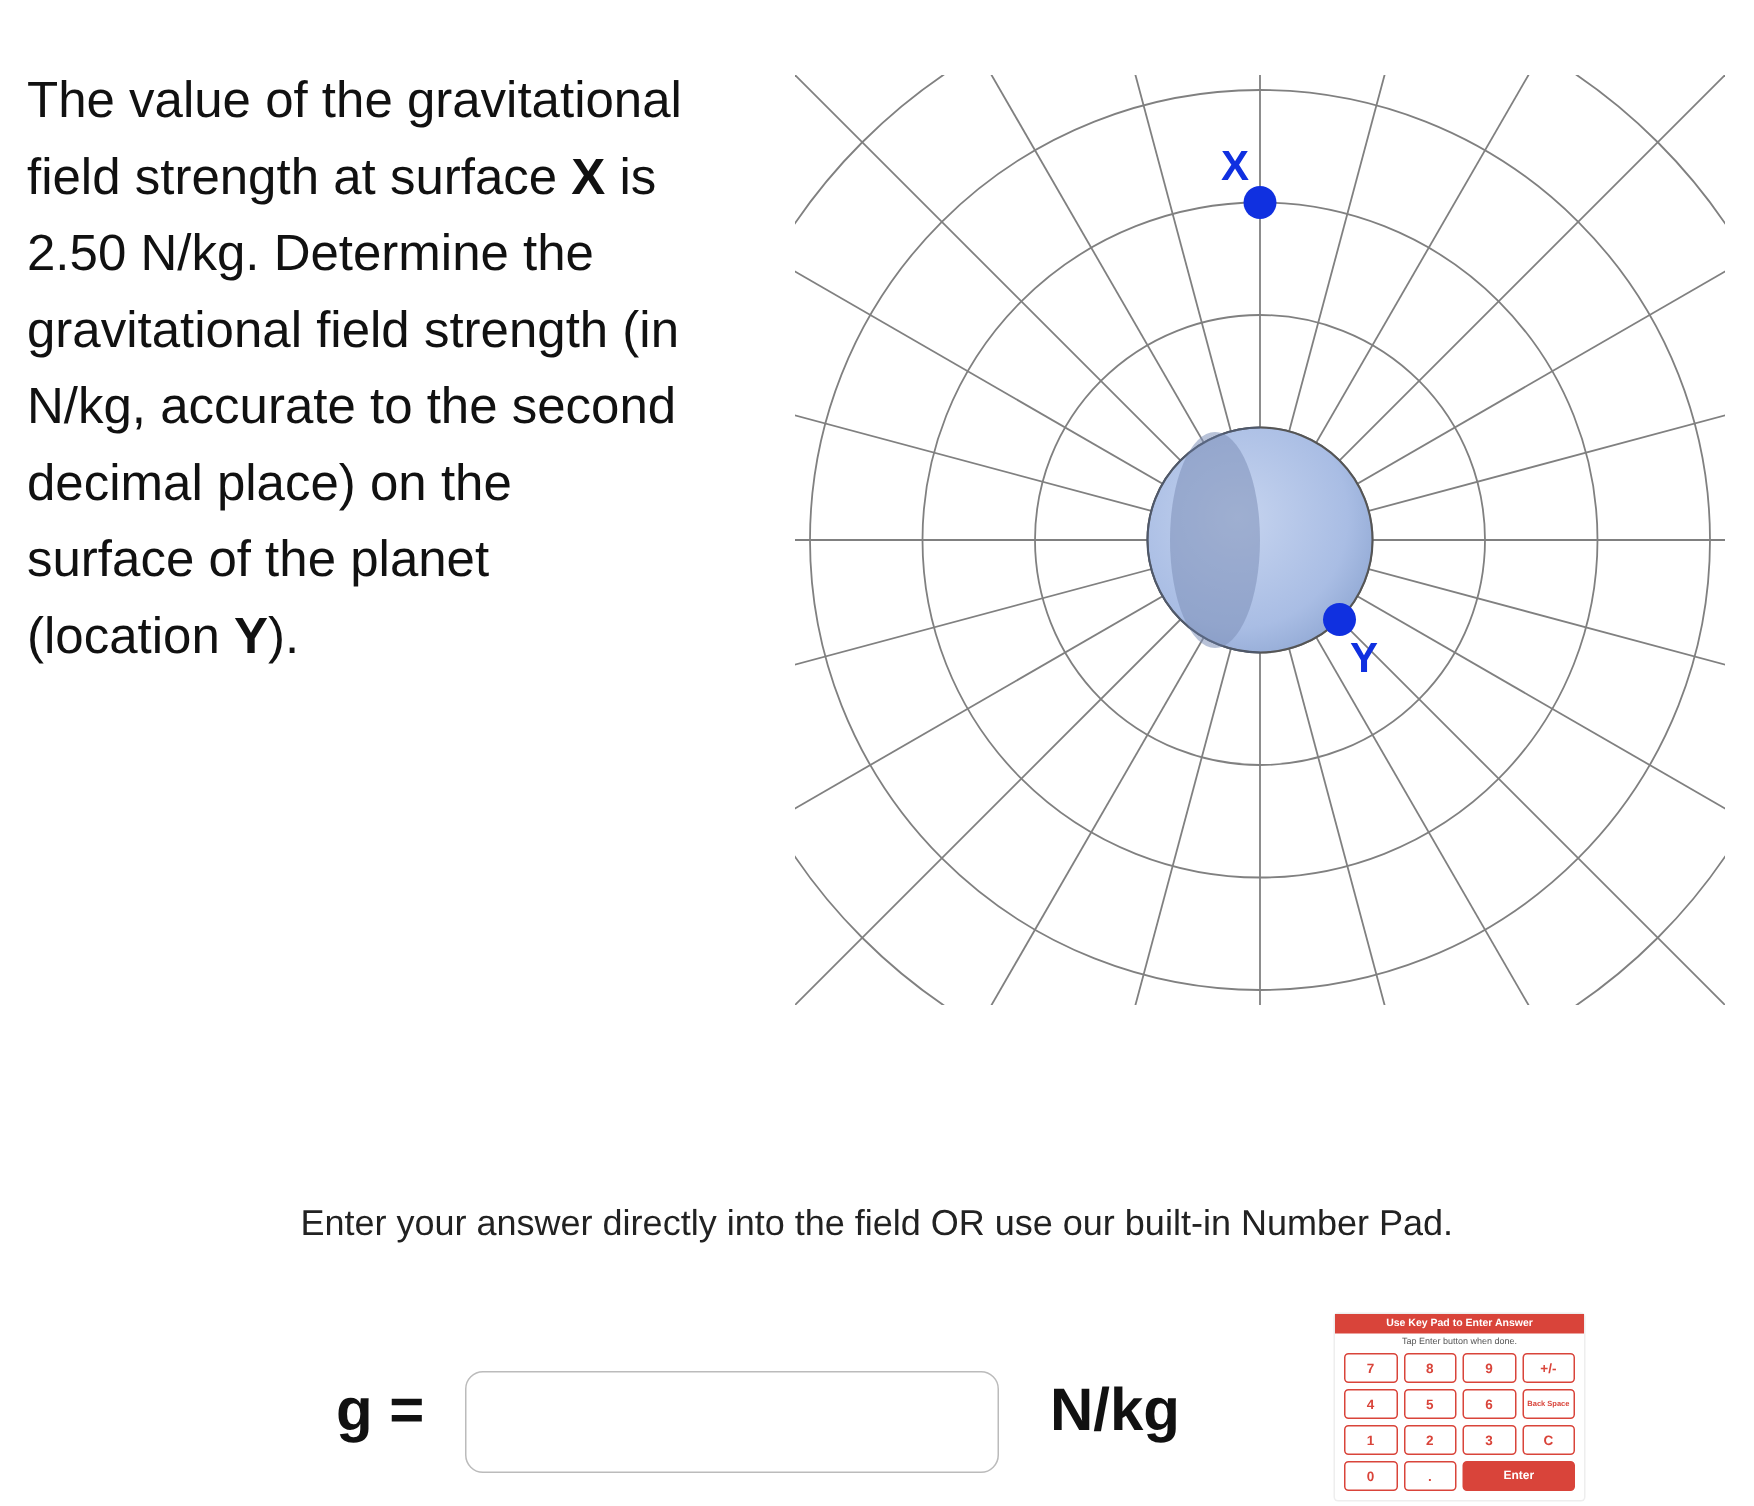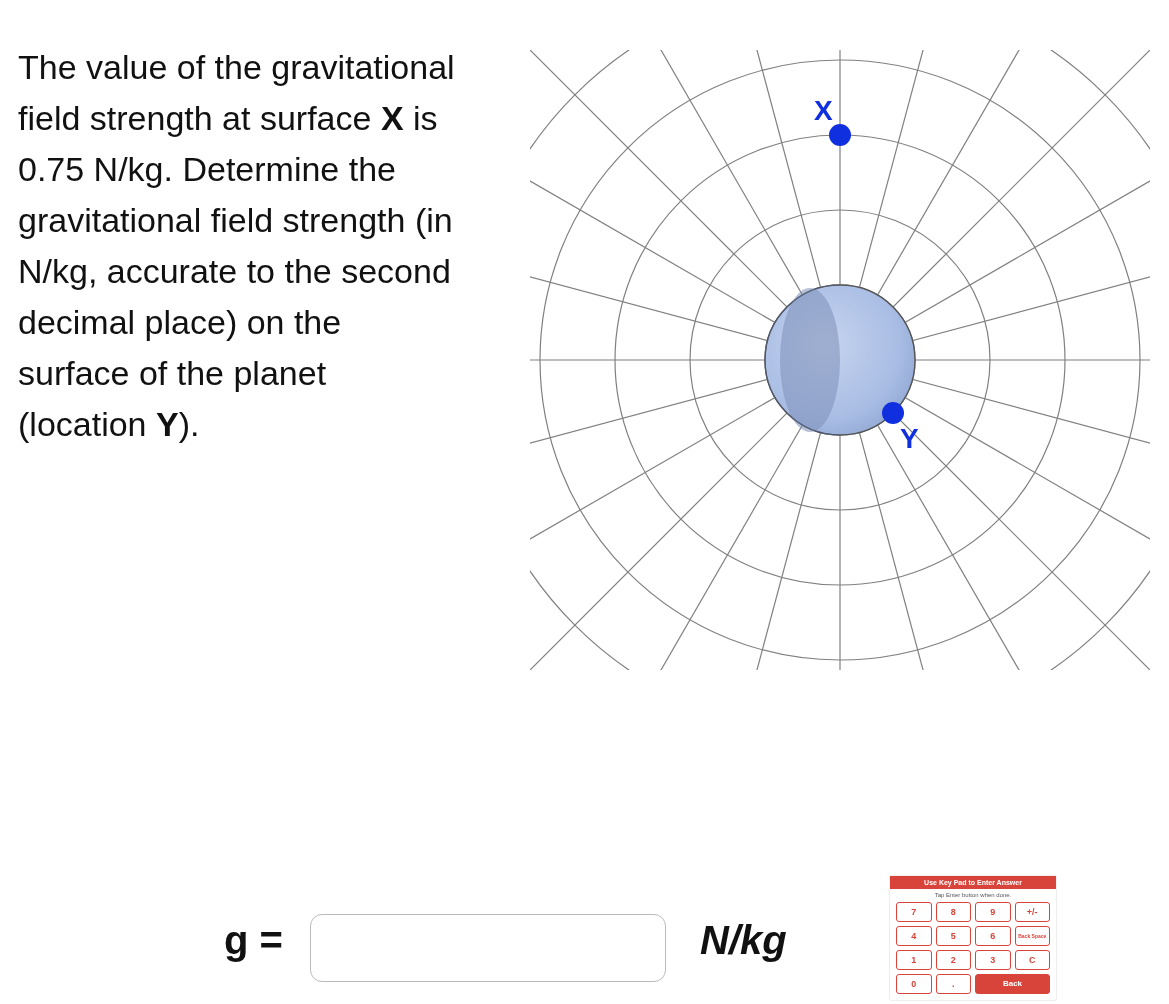--- a/index.html
+++ b/index.html
@@ -72,21 +72,20 @@
     padding: 0 14px;
     box-sizing: border-box;
     background: #fff;
   }
   .answer-unit {
     position: absolute;
     left: 700px;
     top: 12px;
     font-size: 40px;
     font-weight: 700;
-    font-style: italic;
     color: #111;
   }
   
   .numpad {
     position: absolute;
     left: 890px;
     top: 876px;
     width: 166px;
     border-radius: 2px;
     background: #fff;
@@ -136,21 +135,21 @@
     color: #fff;
     font-size: 8px;
   }
 </style>
 </head>
 <body>
 
 <div class="page">
 
   <div class="question-text">
-    <span>The value of the gravitational field strength at surface </span><b>X</b><span> is 0.75 N/kg. Determine the gravitational field strength (in N/kg, accurate to the second decimal place) on the surface of the planet (location </span><b>Y</b><span>).</span>
+    <span>The value of the gravitational field strength at surface </span><b>X</b><span> is 2.50 N/kg. Determine the gravitational field strength (in N/kg, accurate to the second decimal place) on the surface of the planet (location </span><b>Y</b><span>).</span>
   </div>
 
   <div class="diagram">
     <svg viewBox="0 0 640 640" width="640" height="640">
       <defs>
         <radialGradient id="planetGrad" cx="40%" cy="40%" r="70%">
           <stop offset="0%" stop-color="#c6d4ef"></stop>
           <stop offset="70%" stop-color="#a9bde4"></stop>
           <stop offset="100%" stop-color="#8ea6d2"></stop>
         </radialGradient>
@@ -210,20 +209,21 @@
       </g>
 
       <circle cx="320" cy="95" r="11" fill="#1030e0"></circle>
       <text x="294" y="80" font-family="Arial" font-size="28" font-weight="700" fill="#1030e0">X</text>
 
       <circle cx="373" cy="373" r="11" fill="#1030e0"></circle>
       <text x="380" y="408" font-family="Arial" font-size="28" font-weight="700" fill="#1030e0">Y</text>
     </svg>
   </div>
 
+  <div class="instruction">Enter your answer directly into the field OR use our built-in Number Pad.</div>
 
   <div class="answer-row">
     <div class="answer-label">g =</div>
     <input class="answer-input" type="text" value="" style="">
     <div class="answer-unit">N/kg</div>
   </div>
 
   <div class="numpad">
     <div class="numpad-header">Use Key Pad to Enter Answer</div>
     <div class="numpad-sub">Tap Enter button when done.</div>
@@ -238,17 +238,17 @@
       <div class="np-btn">6</div>
       <div class="np-btn small">Back Space</div>
 
       <div class="np-btn">1</div>
       <div class="np-btn">2</div>
       <div class="np-btn">3</div>
       <div class="np-btn">C</div>
 
       <div class="np-btn">0</div>
       <div class="np-btn">.</div>
-      <div class="np-btn np-enter">Back</div>
+      <div class="np-btn np-enter">Enter</div>
     </div>
   </div>
 
 </div>
 
 </body></html>

